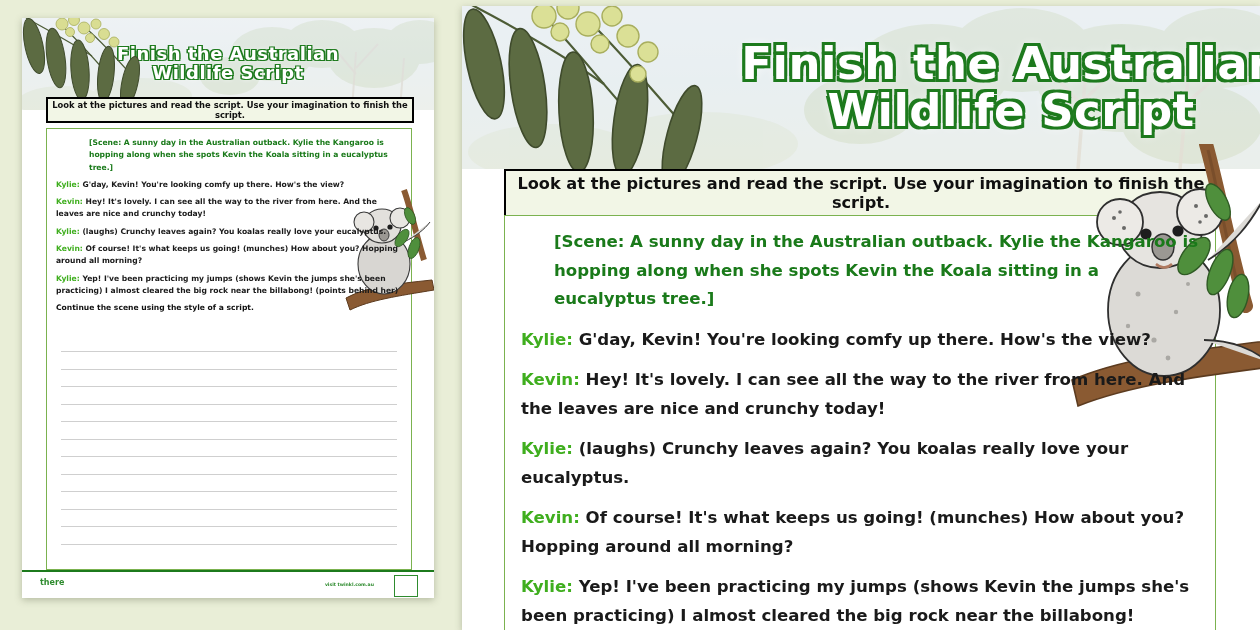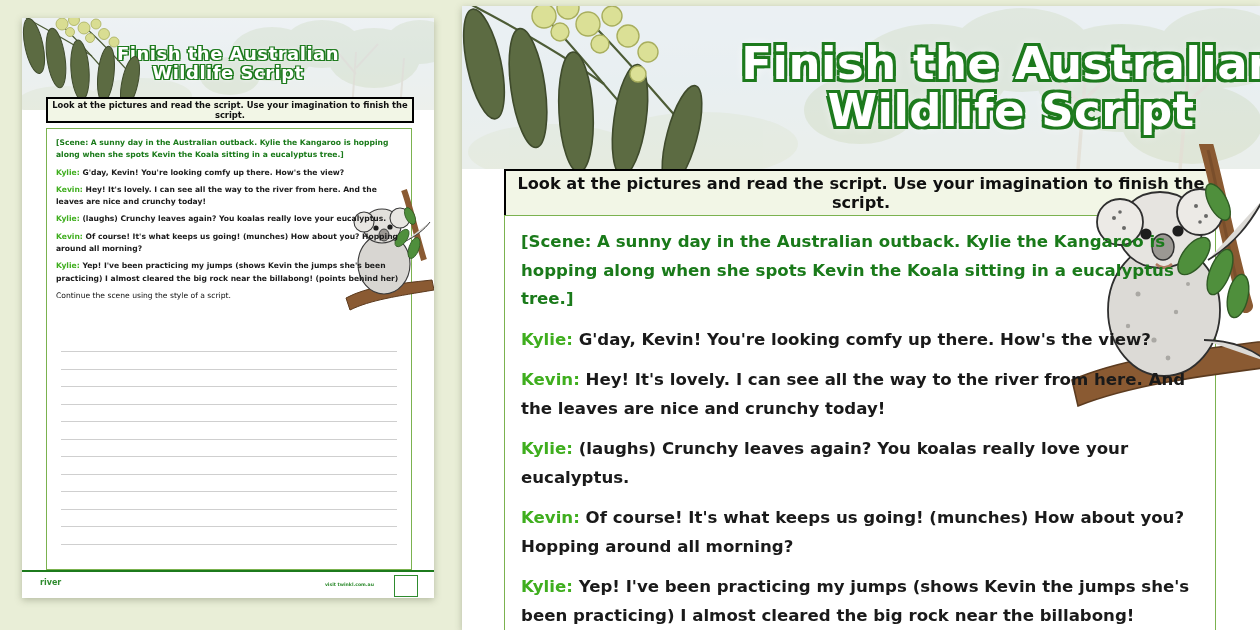--- a/index.html
+++ b/index.html
@@ -28,24 +28,24 @@
   }
 
   .instr{position:absolute;background:#f2f6e6;border:2px solid #000000;
          display:flex;align-items:center;justify-content:center;text-align:center;
          color:#101010;font-weight:bold;}
 
   .scriptbox{position:absolute;background:#ffffff;border:1px solid #7bb24f;overflow:hidden;}
   .scriptbox .inner{position:relative;z-index:2;}
 
   .para{margin:0;}
-  .scene{color:#1a7a1a;font-weight:bold;}
+  .scene{color:#1a7a1a;font-weight:bold;margin-left:33px;}
   .speaker{color:#3fae1e;font-weight:bold;}
   .line-txt{color:#1a1a1a;font-weight:bold;}
-  .continue{color:#101010;font-weight:normal;}
+  .continue{color:#101010;font-weight:bold;}
 
   .rules{position:absolute;left:0;right:0;}
   .rule{background:#cfcfcf;width:100%;}
 
   
   .sprig{position:absolute;pointer-events:none;}
   .koala{position:absolute;pointer-events:none;}
 
   
   .footer{position:absolute;left:0;width:100%;}
@@ -201,21 +201,21 @@
       <path d="M64 56 C76 50 84 44 90 36" stroke="#3a3a3a" stroke-width="1" fill="#d8d6d2"></path>
       <g fill="#4f8f3c" stroke="#2f5a24" stroke-width=".8">
         <ellipse cx="62" cy="52" rx="5" ry="10" transform="rotate(35 62 52)"></ellipse>
         <ellipse cx="74" cy="62" rx="5" ry="11" transform="rotate(20 74 62)"></ellipse>
         <ellipse cx="70" cy="30" rx="4.5" ry="9" transform="rotate(-25 70 30)"></ellipse>
       </g>
     </svg>
 
     <div class="footer">
       <div class="bar"></div>
-      <div class="logo-left">river</div>
+      <div class="logo-left">there</div>
       <div class="foot-url">visit twinkl.com.au</div>
       <div class="foot-badge"></div>
     </div>
   </div>
 
   <div class="page page-shadow" id="page-main">
 
     <div class="hdr">
       <svg class="trees" viewBox="0 0 798 163" preserveAspectRatio="none">
         <rect width="798" height="163" fill="#eaf0f3"></rect>

